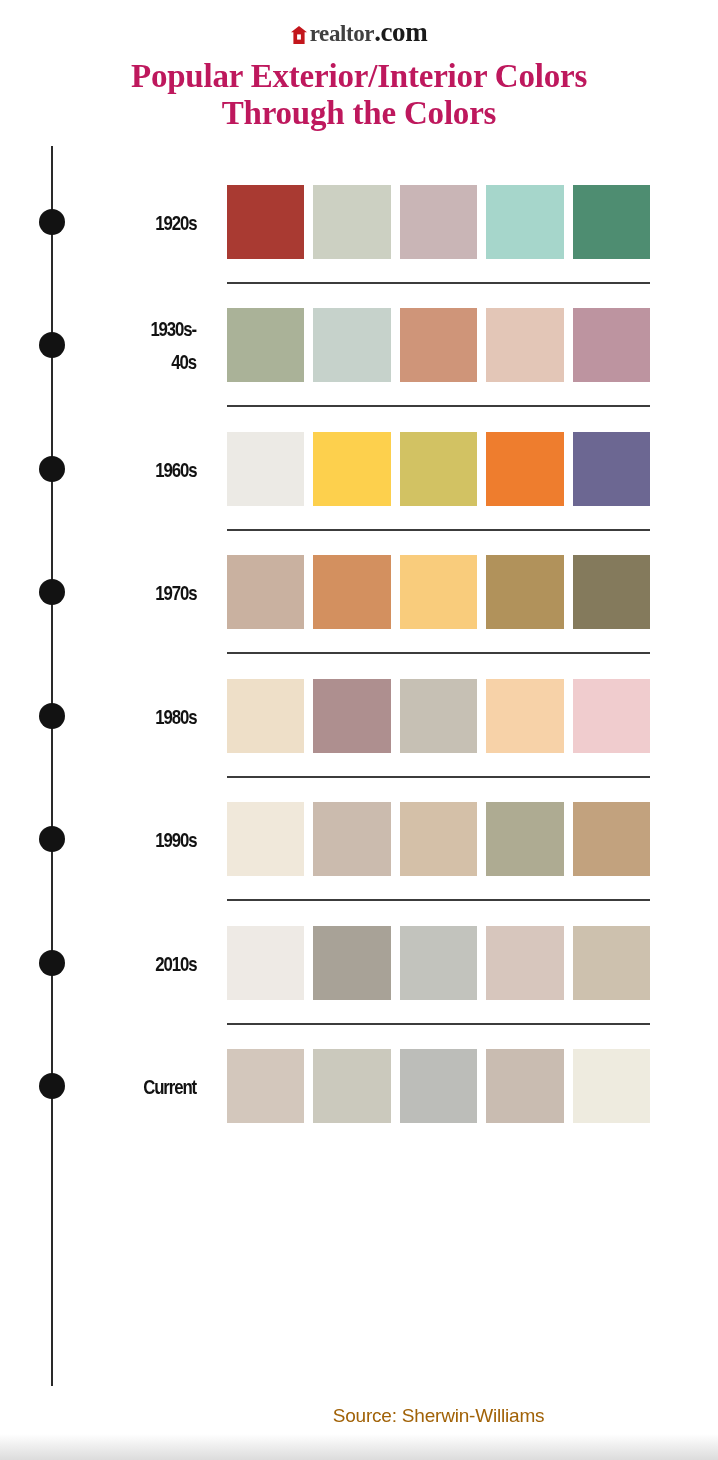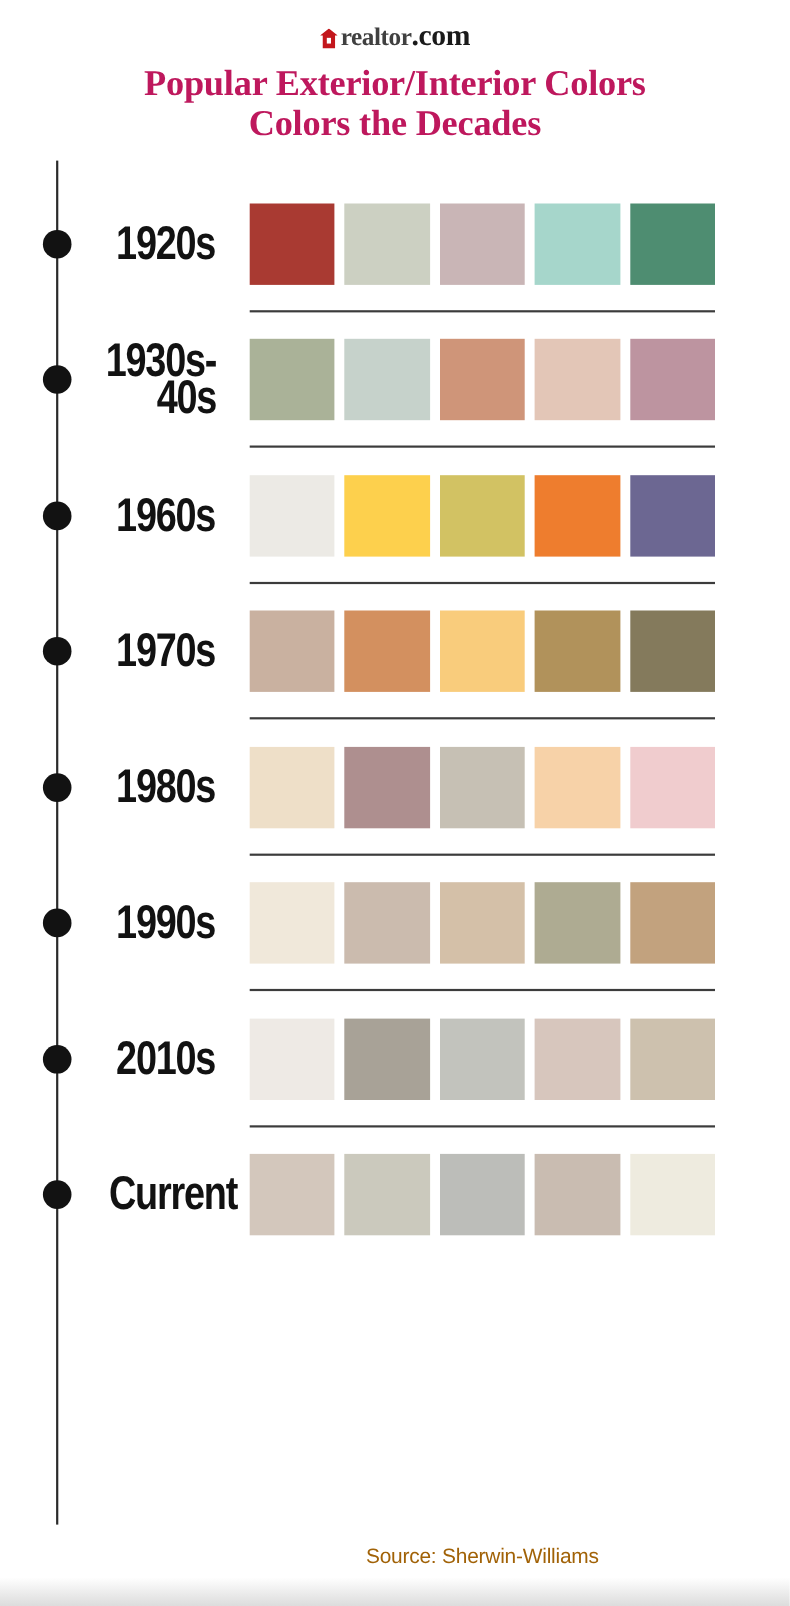--- a/index.html
+++ b/index.html
@@ -97,21 +97,21 @@
   }
   .decade-label {
     position: absolute;
     left: 70px;
     width: 126px;
     top: 50%;
     transform: translateY(-50%);
     text-align: right;
     font-family: "Liberation Sans", sans-serif;
     font-weight: 700;
-    font-size: 43px;
+    font-size: 21px;
     line-height: 33px;
     letter-spacing: -1.4px;
     color: #121212;
     transform-origin: right center;
   }
   .decade-label span {
     display: inline-block;
     transform: scaleX(0.8);
     transform-origin: right center;
     white-space: pre-line;
@@ -170,21 +170,21 @@
     <span class="brand-house">
       <svg width="16" height="18" viewBox="0 0 16 18" aria-hidden="true">
         <path d="M8 0 L16 6.2 L13.6 6.2 L13.6 18 L2.4 18 L2.4 6.2 L0 6.2 Z" fill="#c3161c"></path>
         <rect x="6.1" y="8.4" width="3.8" height="5.2" fill="#ffffff"></rect>
       </svg>
     </span><span class="brand-realtor">realtor</span><span class="brand-dotcom">.com</span>
   </div>
 
   <div class="title">
     <span class="title-line">Popular Exterior/Interior Colors</span>
-    <span class="title-line">Colors the Decades</span>
+    <span class="title-line">Through the Colors</span>
   </div>
 
   <div class="timeline-axis"></div>
 
   <div class="rows" id="rows">
       <div class="row">
         <div class="dot"></div>
         <div class="decade-label"><span>1920s</span></div>
         <div class="swatches">
           <div class="swatch" title="#a93a32" style="background: rgb(169, 58, 50);"></div>

